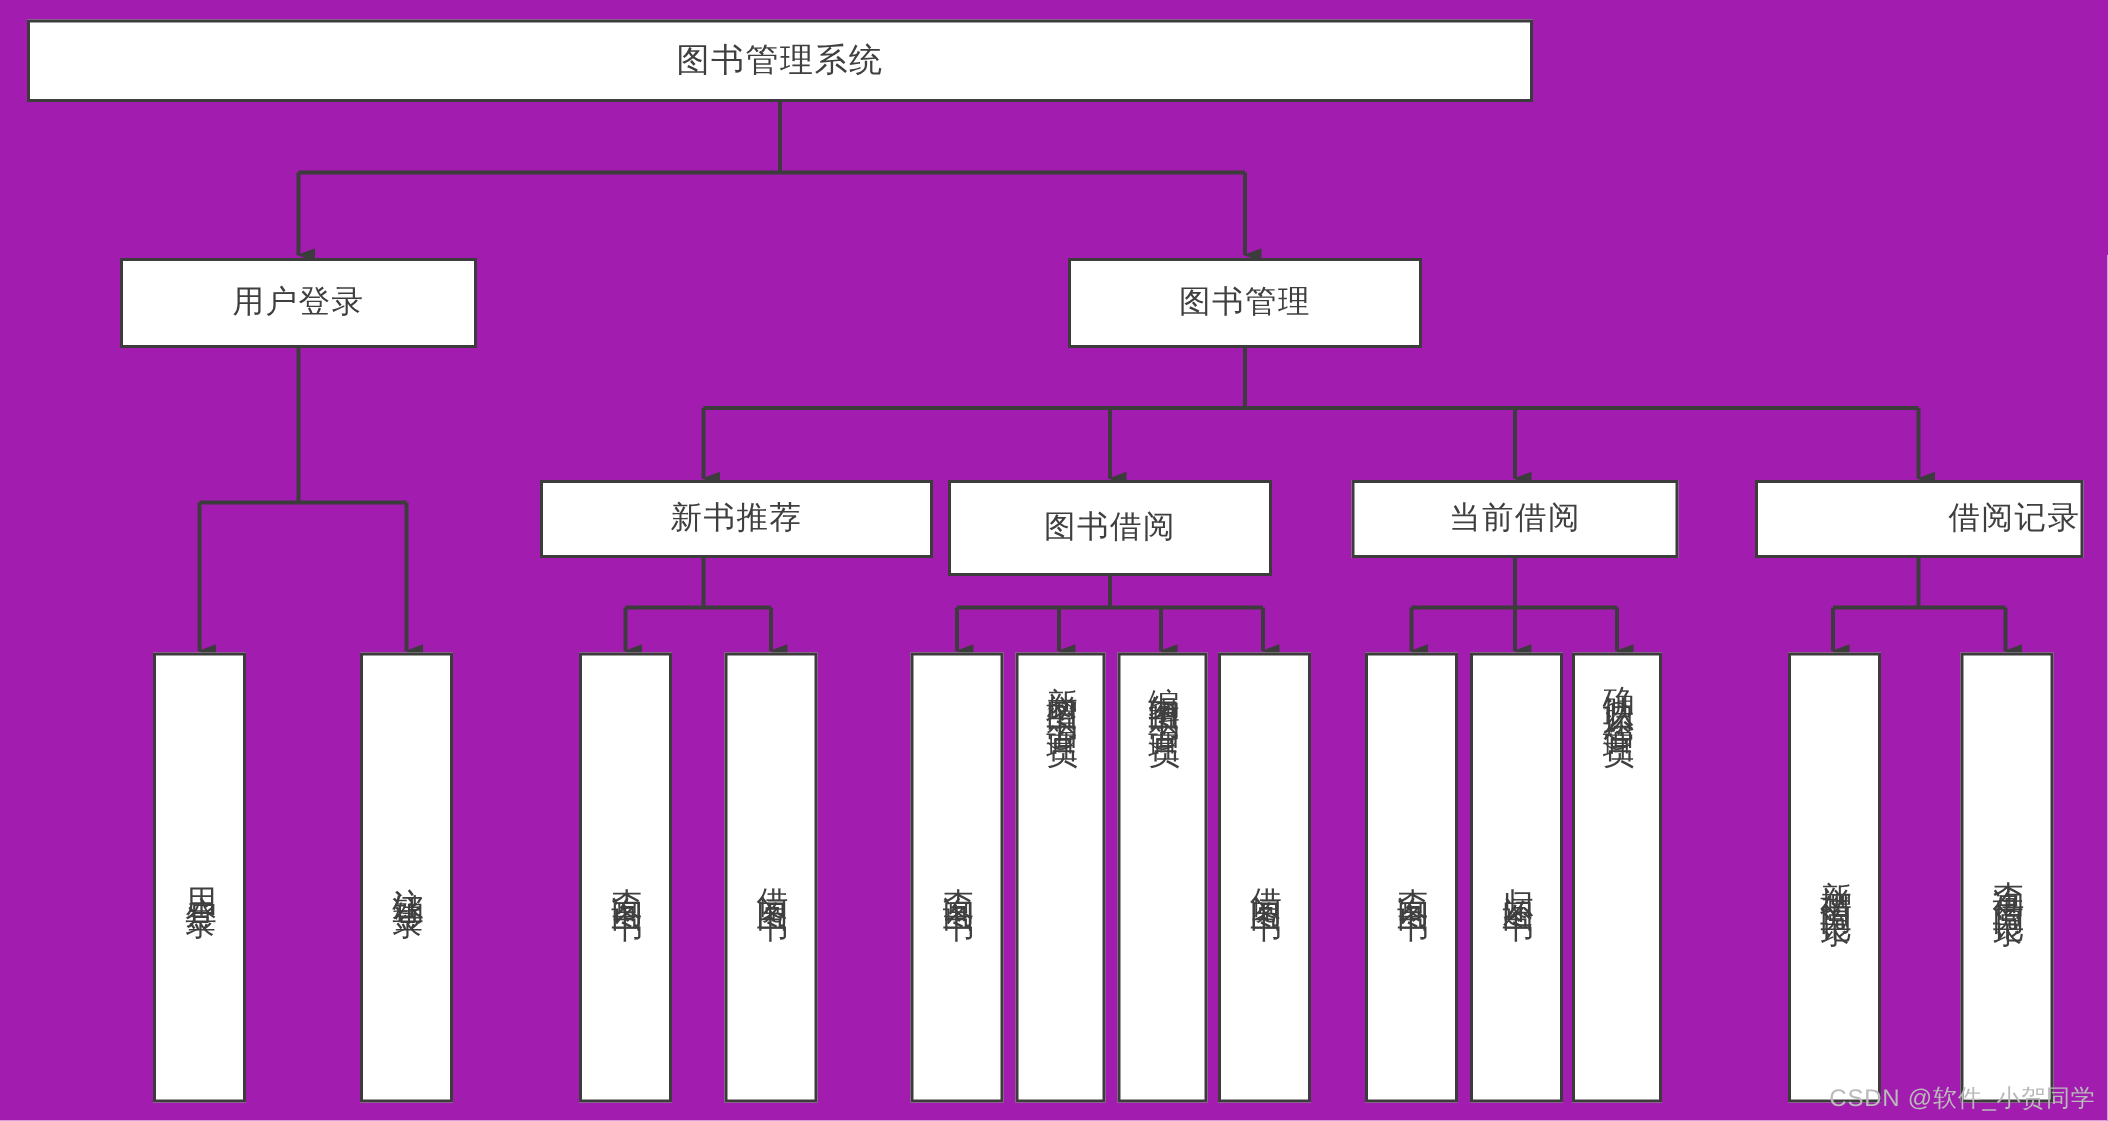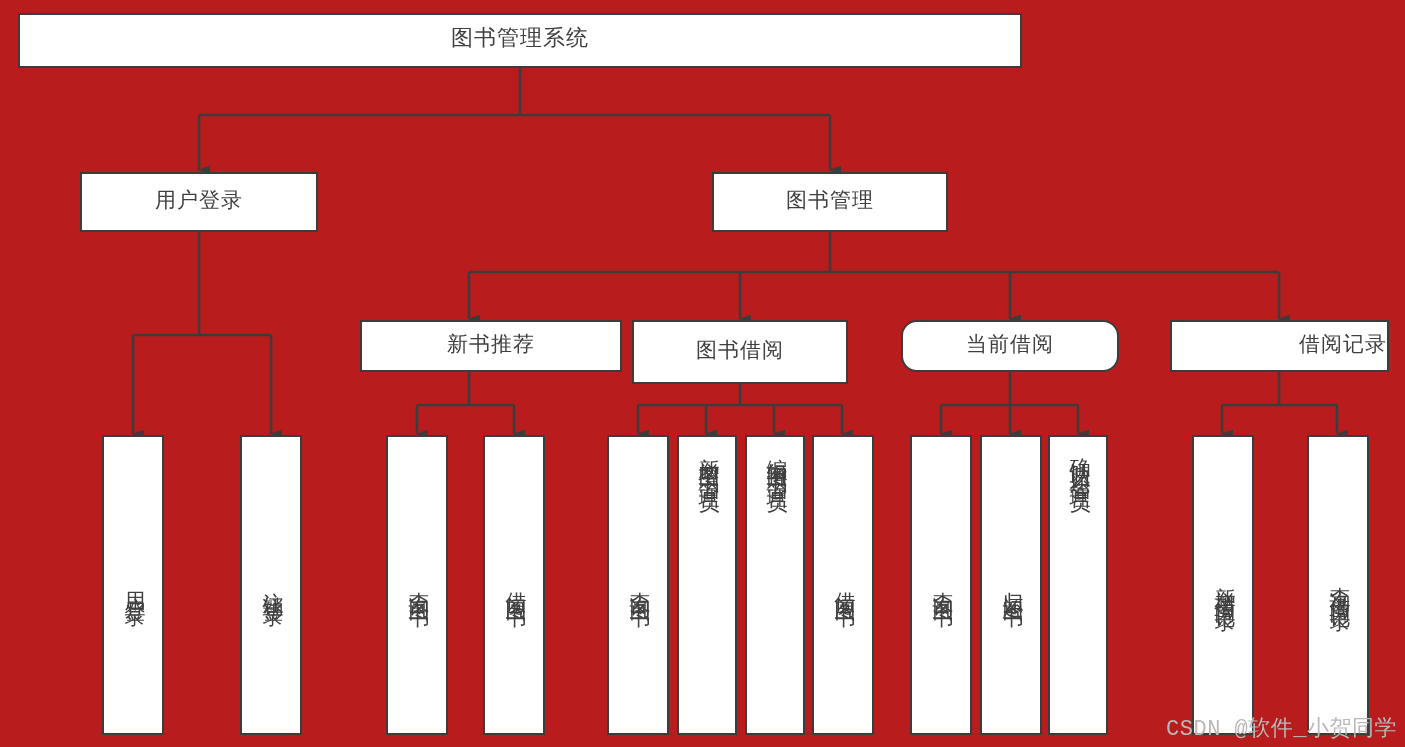--- a/index.html
+++ b/index.html
@@ -9,23 +9,22 @@
     background: #ffffff;
   }
   body {
     font-family: "Liberation Sans", "DejaVu Sans", sans-serif;
     color: #3b3b3b;
   }
   #diagram {
     position: relative;
     width: 1405px;
     height: 747px;
-    background: #b91c1c;
+    background: #a21caf;
     overflow: hidden;
-    font-family: Liberation Mono, monospace;
   }
   svg.connectors {
     position: absolute;
     left: 0;
     top: 0;
     width: 1405px;
     height: 747px;
     pointer-events: none;
   }
   .node {
@@ -62,21 +61,21 @@
     display: block;
   }
   .node.v.mid {
     align-items: center;
     padding-top: 0;
   }
   .watermark {
     position: absolute;
     right: 8px;
     bottom: 4px;
-    font-size: 22px;
+    font-size: 16px;
     color: #b9b9b9;
     white-space: nowrap;
     letter-spacing: 0.5px;
   }
 </style>
 </head>
 <body>
 
 <div id="diagram">
 
@@ -140,21 +139,21 @@
   <div class="node h" style="left:712px; top:172px; width:236px; height:60px;">
     <span>图书管理</span>
   </div>
 
   <div class="node h" style="left:360px; top:320px; width:262px; height:52px;">
     <span>新书推荐</span>
   </div>
   <div class="node h" style="left:632px; top:320px; width:216px; height:64px;">
     <span>图书借阅</span>
   </div>
-  <div class="node h" style="left:901px; top:320px; width:218px; height:52px;border-radius:16px;">
+  <div class="node h" style="left:901px; top:320px; width:218px; height:52px;">
     <span>当前借阅</span>
   </div>
   <div class="node h" style="left:1170px; top:320px; width:219px; height:52px;justify-content:flex-end;">
     <span>借阅记录</span>
   </div>
 
   <div class="node v mid" style="left:102px; top:435px; width:62px; height:300px;">
     <span class="vtext">用户登录</span>
   </div>
   <div class="node v mid" style="left:240px; top:435px; width:62px; height:300px;">

